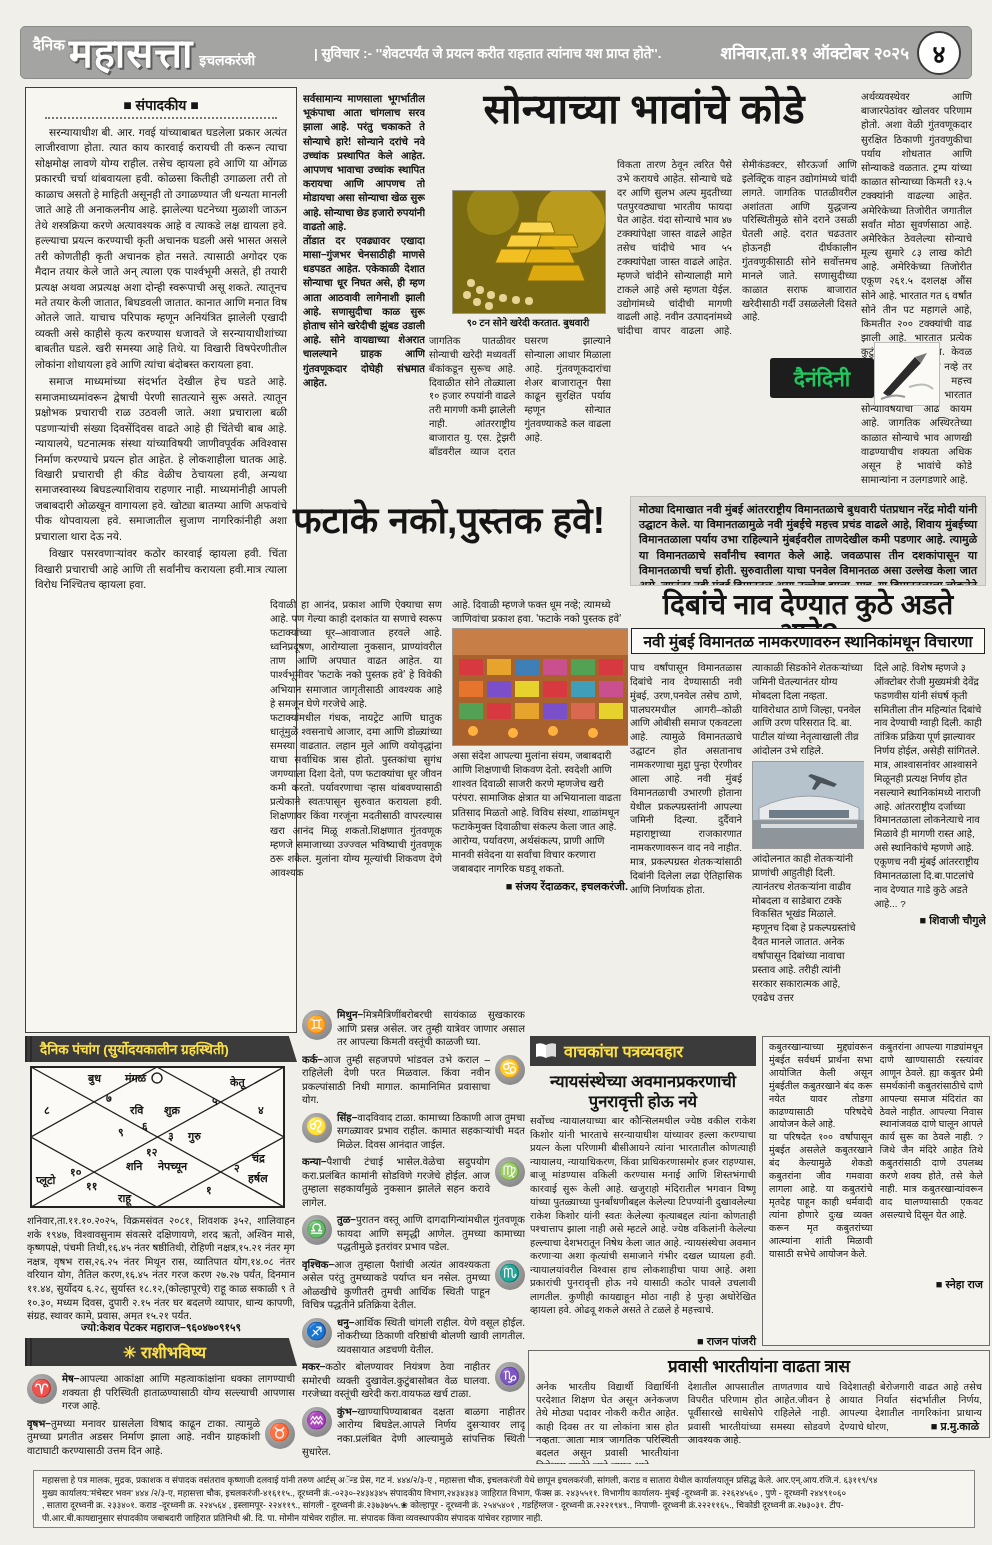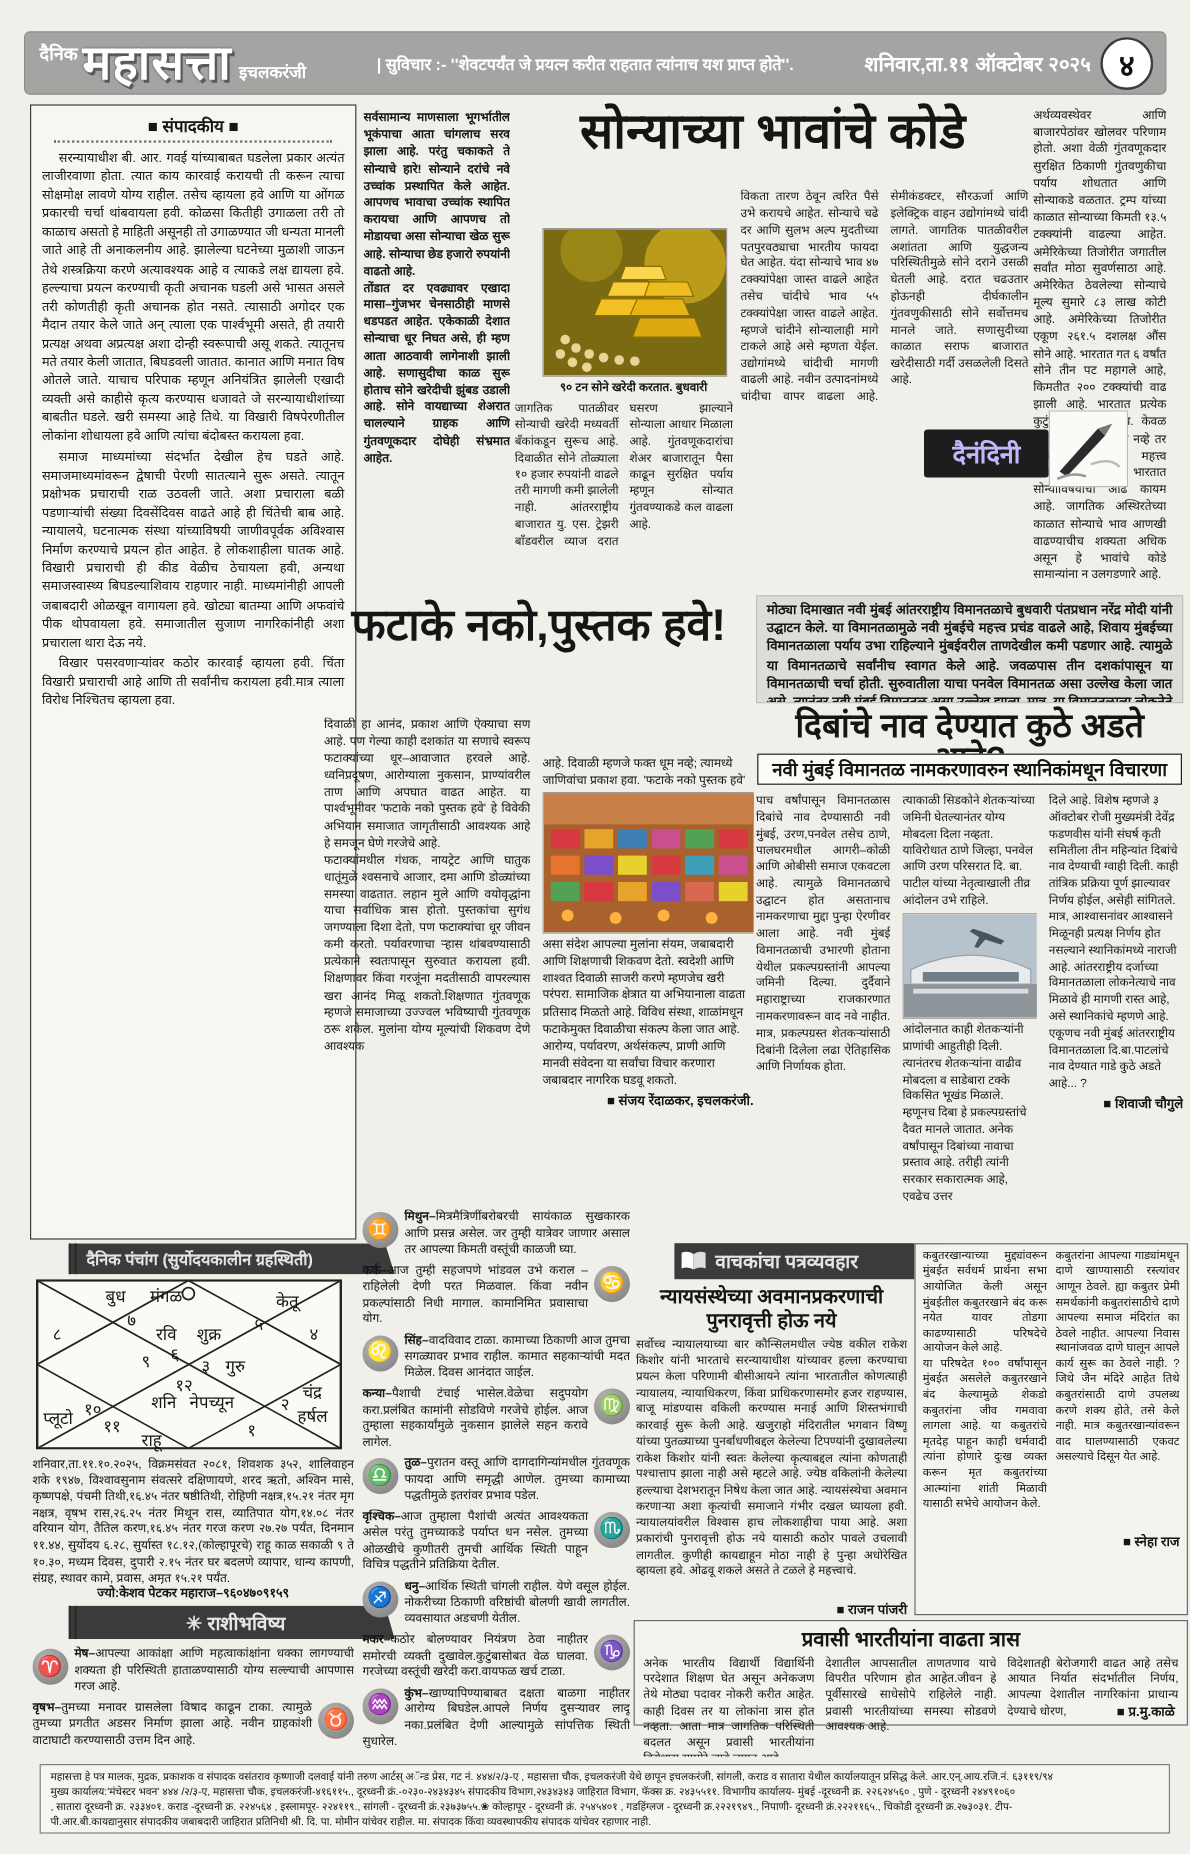--- a/index.html
+++ b/index.html
@@ -35,51 +35,51 @@
   
   .gold-lead{left:303px;top:92px;width:122px;height:410px;font-size:10px;line-height:1.42;font-weight:600;}
   .gold-head{left:426px;top:88px;width:436px;font-size:41px;font-weight:bold;line-height:1.05;}
   .gold-sidebar{left:861px;top:90px;width:111px;height:406px;font-size:10px;line-height:1.42;}
   .gold-img{left:452px;top:190px;width:152px;height:122px;border:1px solid #999;}
   .gold-cap{left:438px;top:316px;width:180px;font-size:9.8px;font-weight:bold;}
   .gold-colA{left:429px;top:334px;width:182px;height:168px;column-count:2;column-gap:9px;
              font-size:9.9px;line-height:1.4;}
   .gold-colB{left:617px;top:158px;width:240px;height:344px;column-count:2;column-gap:10px;
              font-size:9.9px;line-height:1.4;}
-  .dainandini{left:770px;top:358px;width:104px;height:40px;background:#1d1d1d;color:#c4b5fd;
+  .dainandini{left:770px;top:358px;width:104px;height:40px;background:#1d1d1d;color:#22c55e;
               display:flex;align-items:center;justify-content:center;font-size:21px;font-weight:bold;
               border-radius:3px;}
   .pen-img{left:874px;top:342px;width:64px;height:62px;background:#fbfaf6;border:1px solid #bbb;}
 
   
   .books-head{left:268px;top:502px;width:362px;font-size:37px;font-weight:bold;line-height:1;}
   .books-sub{left:284px;top:553px;width:330px;height:33px;background:#4c4c4c;border-radius:17px;
              color:#fff;font-size:20px;font-weight:bold;display:flex;align-items:center;justify-content:center;}
   .books-col1{left:270px;top:598px;width:172px;height:400px;font-size:10px;line-height:1.41;}
-  .books-col2{left:452px;top:630px;width:176px;height:402px;font-size:10px;line-height:1.41;}
+  .books-col2{left:452px;top:598px;width:176px;height:402px;font-size:10px;line-height:1.41;}
   .books-img{width:176px;height:116px;border:1px solid #999;margin:2px 0 3px 0;display:block;}
   .byline{font-weight:bold;text-align:right;font-size:11px;margin-top:3px;}
 
   
   .ap-intro{left:630px;top:496px;width:356px;height:90px;background:#dedcd6;border:1px solid #c2c0ba;
             box-sizing:border-box;padding:5px 8px;font-size:11px;font-weight:bold;line-height:1.38;}
   .ap-head{left:630px;top:591px;width:356px;font-size:28px;font-weight:bold;line-height:1;}
   .ap-sub{left:631px;top:628px;width:354px;height:26px;border:1.5px solid #222;background:#fcfbf7;
           box-sizing:border-box;display:flex;align-items:center;justify-content:center;
           font-size:15.5px;font-weight:bold;}
   .ap-col{top:661px;height:341px;width:112px;font-size:9.9px;line-height:1.4;}
   .ap-img{width:112px;height:86px;border:1px solid #999;margin:3px 0;display:block;}
 
   
-  .banner{background:#3b3b3b;color:#e5e5e5;font-weight:bold;display:flex;align-items:center;
+  .banner{background:#3b3b3b;color:#fde047;font-weight:bold;display:flex;align-items:center;
           border-left:7px double #2a2a2a;padding-left:8px;box-sizing:border-box;
-          clip-path:polygon(0 0,97% 0,100% 100%,0 100%);margin-left:32px;}
+          clip-path:polygon(0 0,97% 0,100% 100%,0 100%);}
   .pan-banner{left:25px;top:1036px;width:272px;height:26px;font-size:13.5px;}
   .kundali{left:30px;top:1066px;width:255px;height:142px;background:#fbfaf6;}
-  .kundali span{position:absolute;font-size:14px;font-weight:normal;}
+  .kundali span{position:absolute;font-size:11px;font-weight:bold;}
   .pan-text{left:27px;top:1214px;width:268px;height:106px;font-size:10px;line-height:1.36;}
   .pan-astro{left:27px;top:1320px;width:268px;font-size:10.6px;font-weight:bold;}
   .rashi-banner{left:25px;top:1338px;width:272px;height:28px;font-size:16px;justify-content:center;padding-left:0;}
   .rashi-col1{left:27px;top:1372px;width:268px;height:90px;}
   .rashi-col2{left:302px;top:1008px;width:223px;height:454px;}
   .rentry{font-size:10px;line-height:1.35;margin-bottom:4px;overflow:hidden;}
   .zico{width:30px;height:30px;border-radius:50%;background:radial-gradient(circle at 35% 30%,#b5b5b5,#7c7c7c);
         color:#fff;display:flex;align-items:center;justify-content:center;font-size:17px;}
   .zico.lft{float:left;margin:2px 5px 1px 0;}
   .zico.rgt{float:right;margin:2px 0 1px 5px;}

